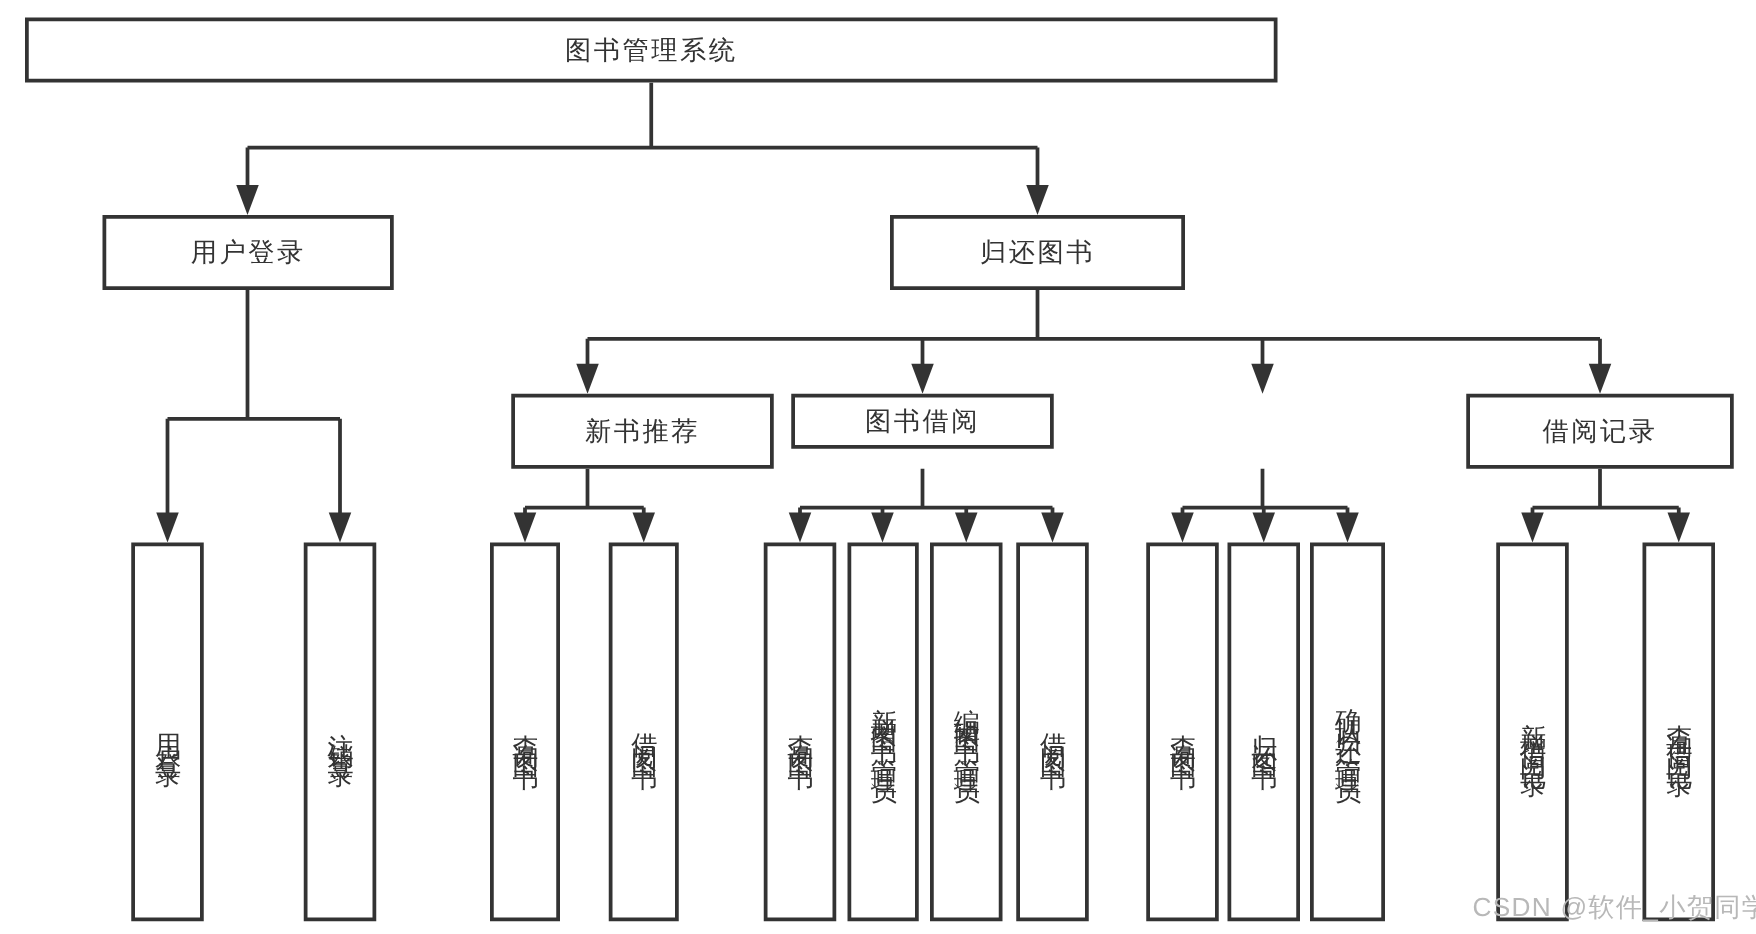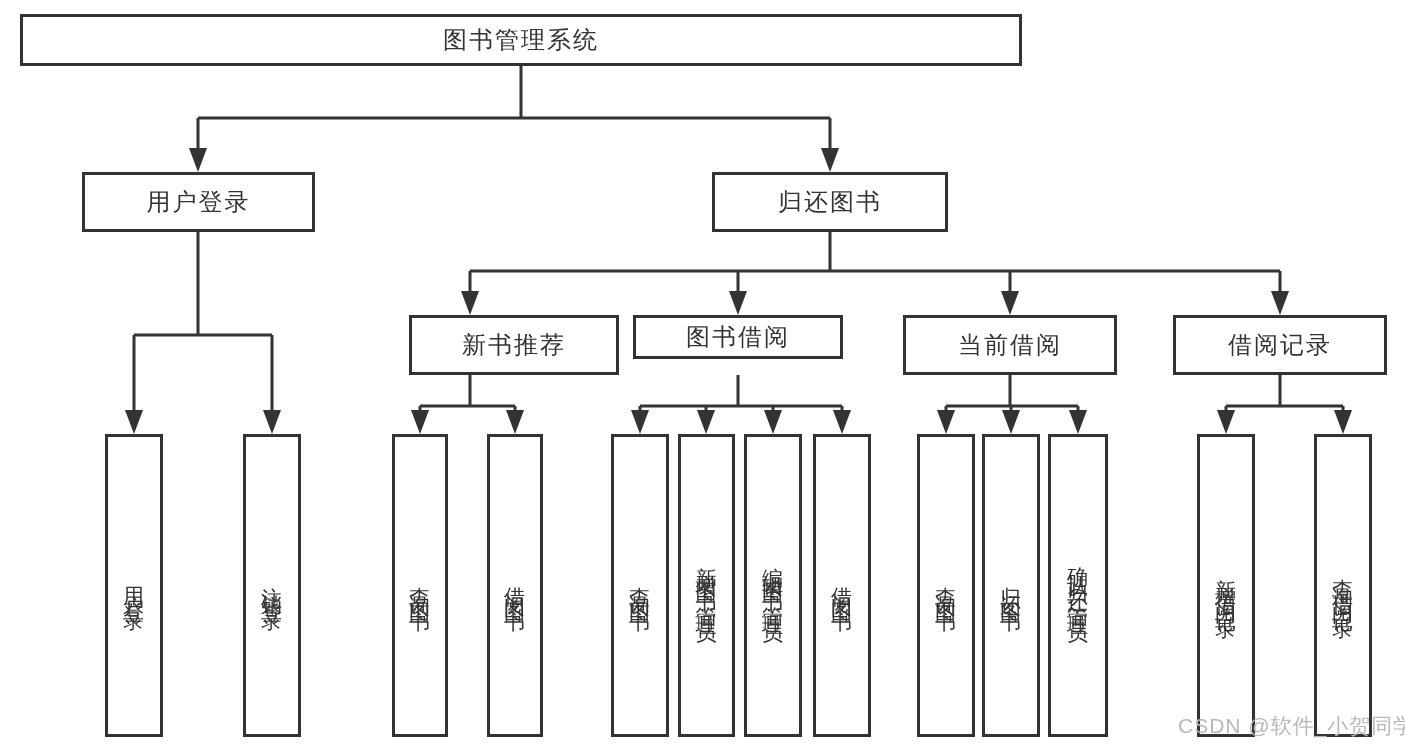--- a/index.html
+++ b/index.html
@@ -21,21 +21,21 @@
   .connectors path{stroke:var(--line);stroke-width:3;fill:none;}
   .connectors polygon{fill:var(--line);stroke:none;}
   .node{
     position:absolute;
     box-sizing:border-box;
     border:3px solid var(--line);
     background:var(--boxbg);
     display:flex;align-items:center;justify-content:center;
   }
   .hbox span{
-    font-size:24px;
+    font-size:21px;
     letter-spacing:2px;
     white-space:nowrap;
   }
   .vbox span{
     writing-mode:vertical-rl;
     text-orientation:mixed;
     font-size:21px;
     line-height:1;
     letter-spacing:8px;
   }
@@ -95,23 +95,20 @@
   <div class="node hbox" style="left:712px;top:172px;width:236px;height:60px;">
     <span>归还图书</span>
   </div>
 
   <div class="node hbox" style="left:365px;top:315px;width:210px;height:60px;margin-left:44px;">
     <span>新书推荐</span>
   </div>
   <div class="node hbox" style="left:633px;top:315px;width:210px;height:44px;">
     <span>图书借阅</span>
   </div>
-  <div class="node hbox" style="left:903px;top:315px;width:214px;height:60px;">
-    <span>当前借阅</span>
-  </div>
   <div class="node hbox" style="left:1173px;top:315px;width:214px;height:60px;">
     <span>借阅记录</span>
   </div>
 
   <div class="node vbox" style="left:105px;top:434px;width:58px;height:303px;">
     <span>用户登录</span>
   </div>
   <div class="node vbox" style="left:243px;top:434px;width:58px;height:303px;">
     <span>注销登录</span>
   </div>

